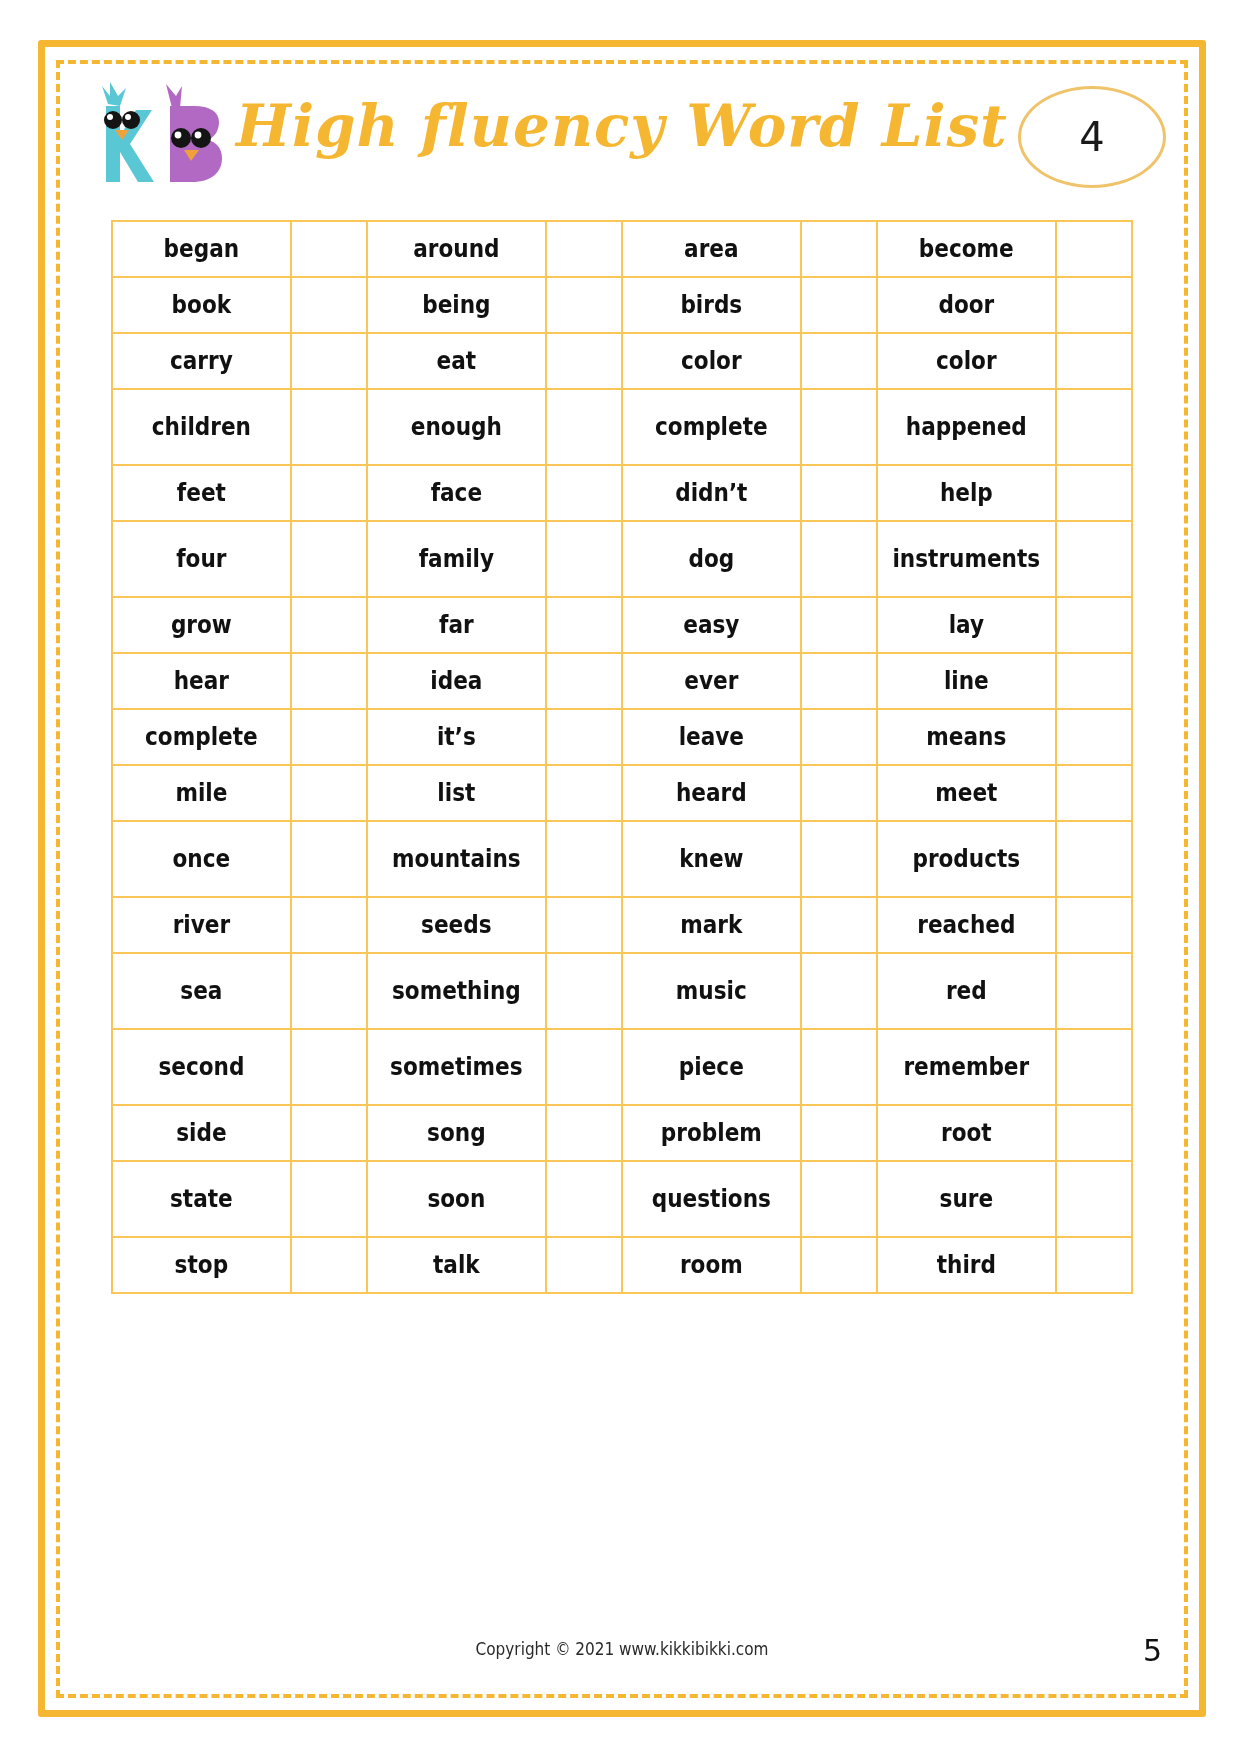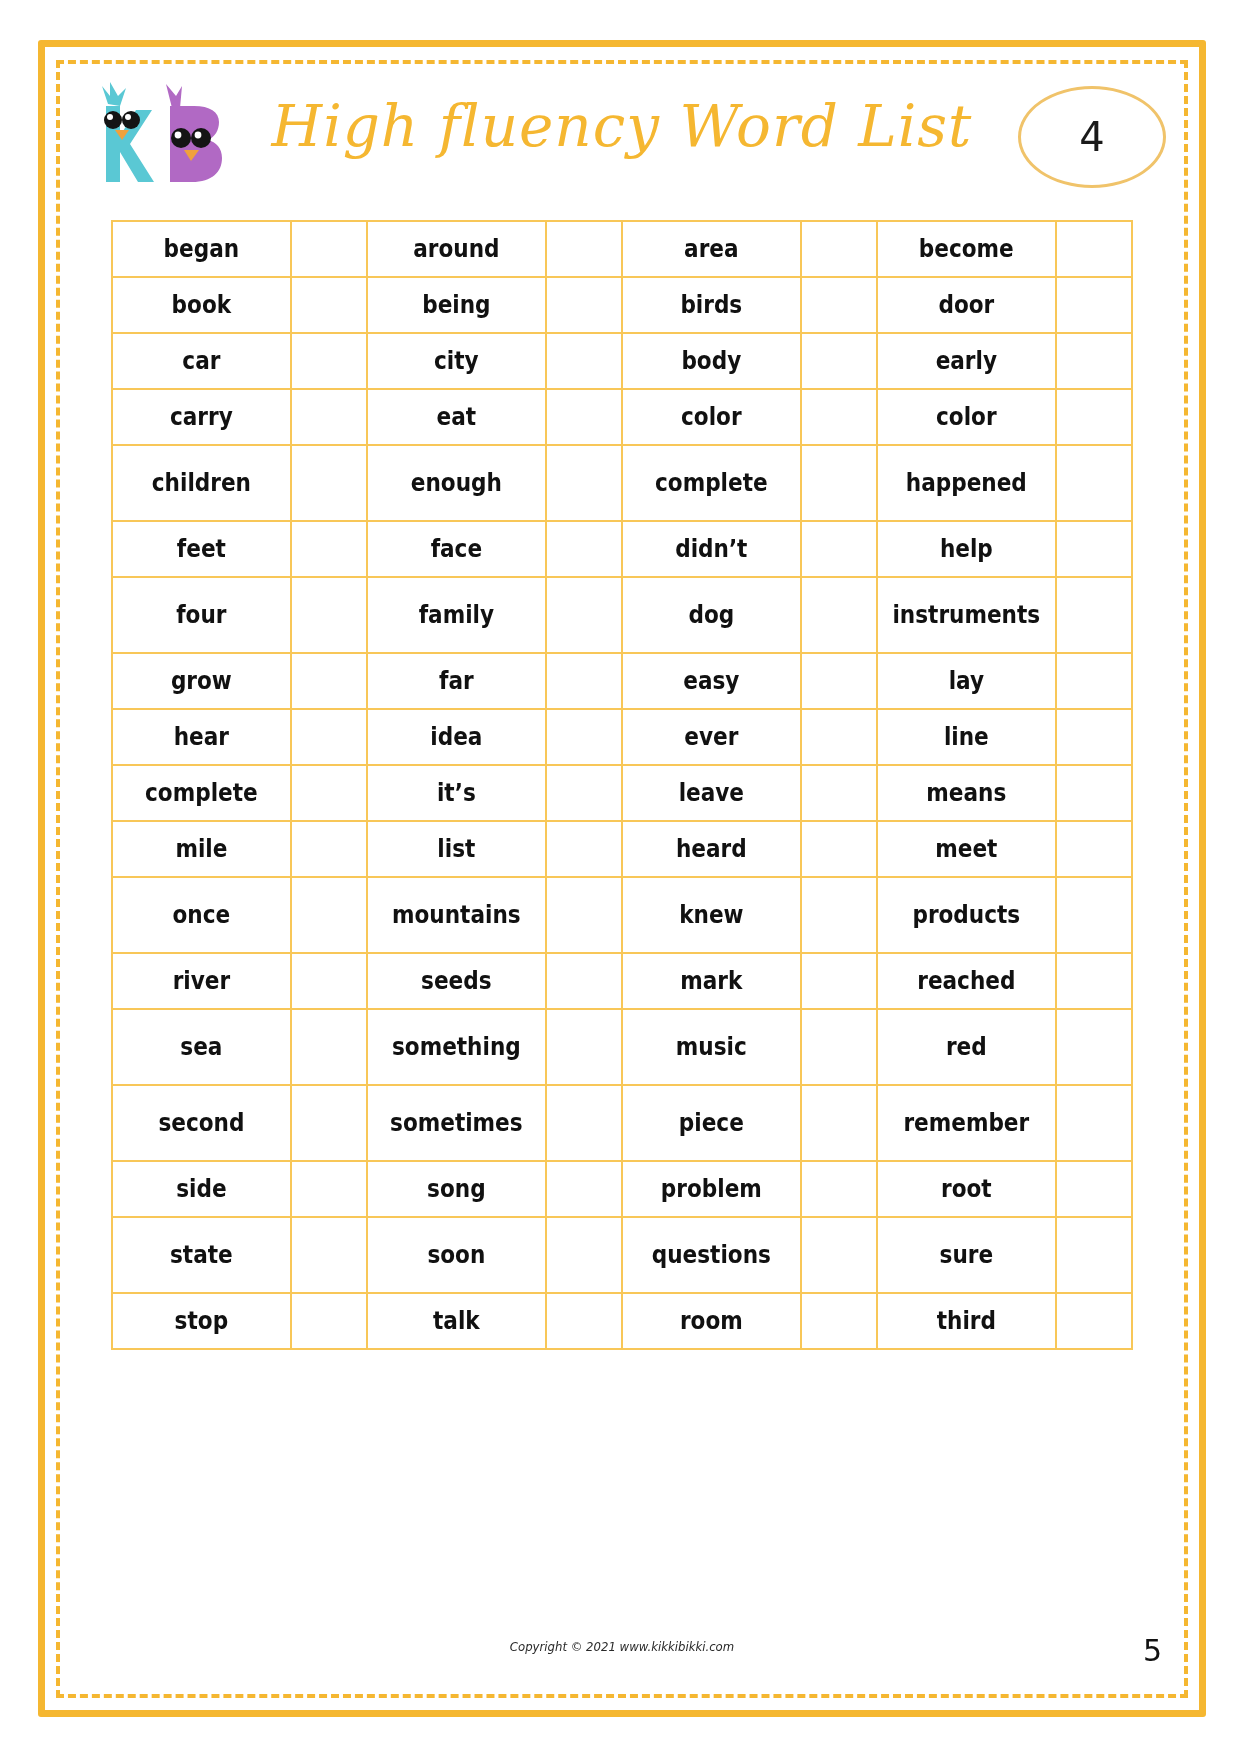--- a/index.html
+++ b/index.html
@@ -66,21 +66,21 @@
     height: 120px;
   }
   .title {
     position: absolute;
     left: 0; right: 0;
     top: 20px;
     text-align: center;
     font-family: "DejaVu Serif", serif;
     font-style: italic;
     font-size: 58px;
-    font-weight: 400;
+    font-weight: 700;
     color: #f5b731;
     letter-spacing: 1px;
     white-space: nowrap;
   }
   .badge {
     position: absolute;
     right: 8px;
     top: 14px;
     width: 142px;
     height: 96px;
@@ -128,23 +128,22 @@
     left: 0; right: 0;
     bottom: 10px;
     height: 40px;
   }
   .copyright {
     position: absolute;
     left: 0; right: 0;
     top: 4px;
     text-align: center;
     font-family: "DejaVu Sans Condensed", "DejaVu Sans", sans-serif;
-    font-size: 13px;
+    font-size: 17px;
     color: #2a2a2a;
-    font-style: italic;
   }
   .pagenum {
     position: absolute;
     right: 12px;
     top: -2px;
     font-family: "DejaVu Sans", sans-serif;
     font-size: 30px;
     color: #111111;
   }
 </style>
@@ -204,30 +203,20 @@
             <td class="word">book</td>
             <td class="check"></td>
             <td class="word">being</td>
             <td class="check"></td>
             <td class="word">birds</td>
             <td class="check"></td>
             <td class="word">door</td>
             <td class="check"></td>
           </tr>
           <tr>
-            <td class="word">car</td>
-            <td class="check"></td>
-            <td class="word">city</td>
-            <td class="check"></td>
-            <td class="word">body</td>
-            <td class="check"></td>
-            <td class="word">early</td>
-            <td class="check"></td>
-          </tr>
-          <tr>
             <td class="word">carry</td>
             <td class="check"></td>
             <td class="word">eat</td>
             <td class="check"></td>
             <td class="word">color</td>
             <td class="check"></td>
             <td class="word">color</td>
             <td class="check"></td>
           </tr>
           <tr class="tall">

